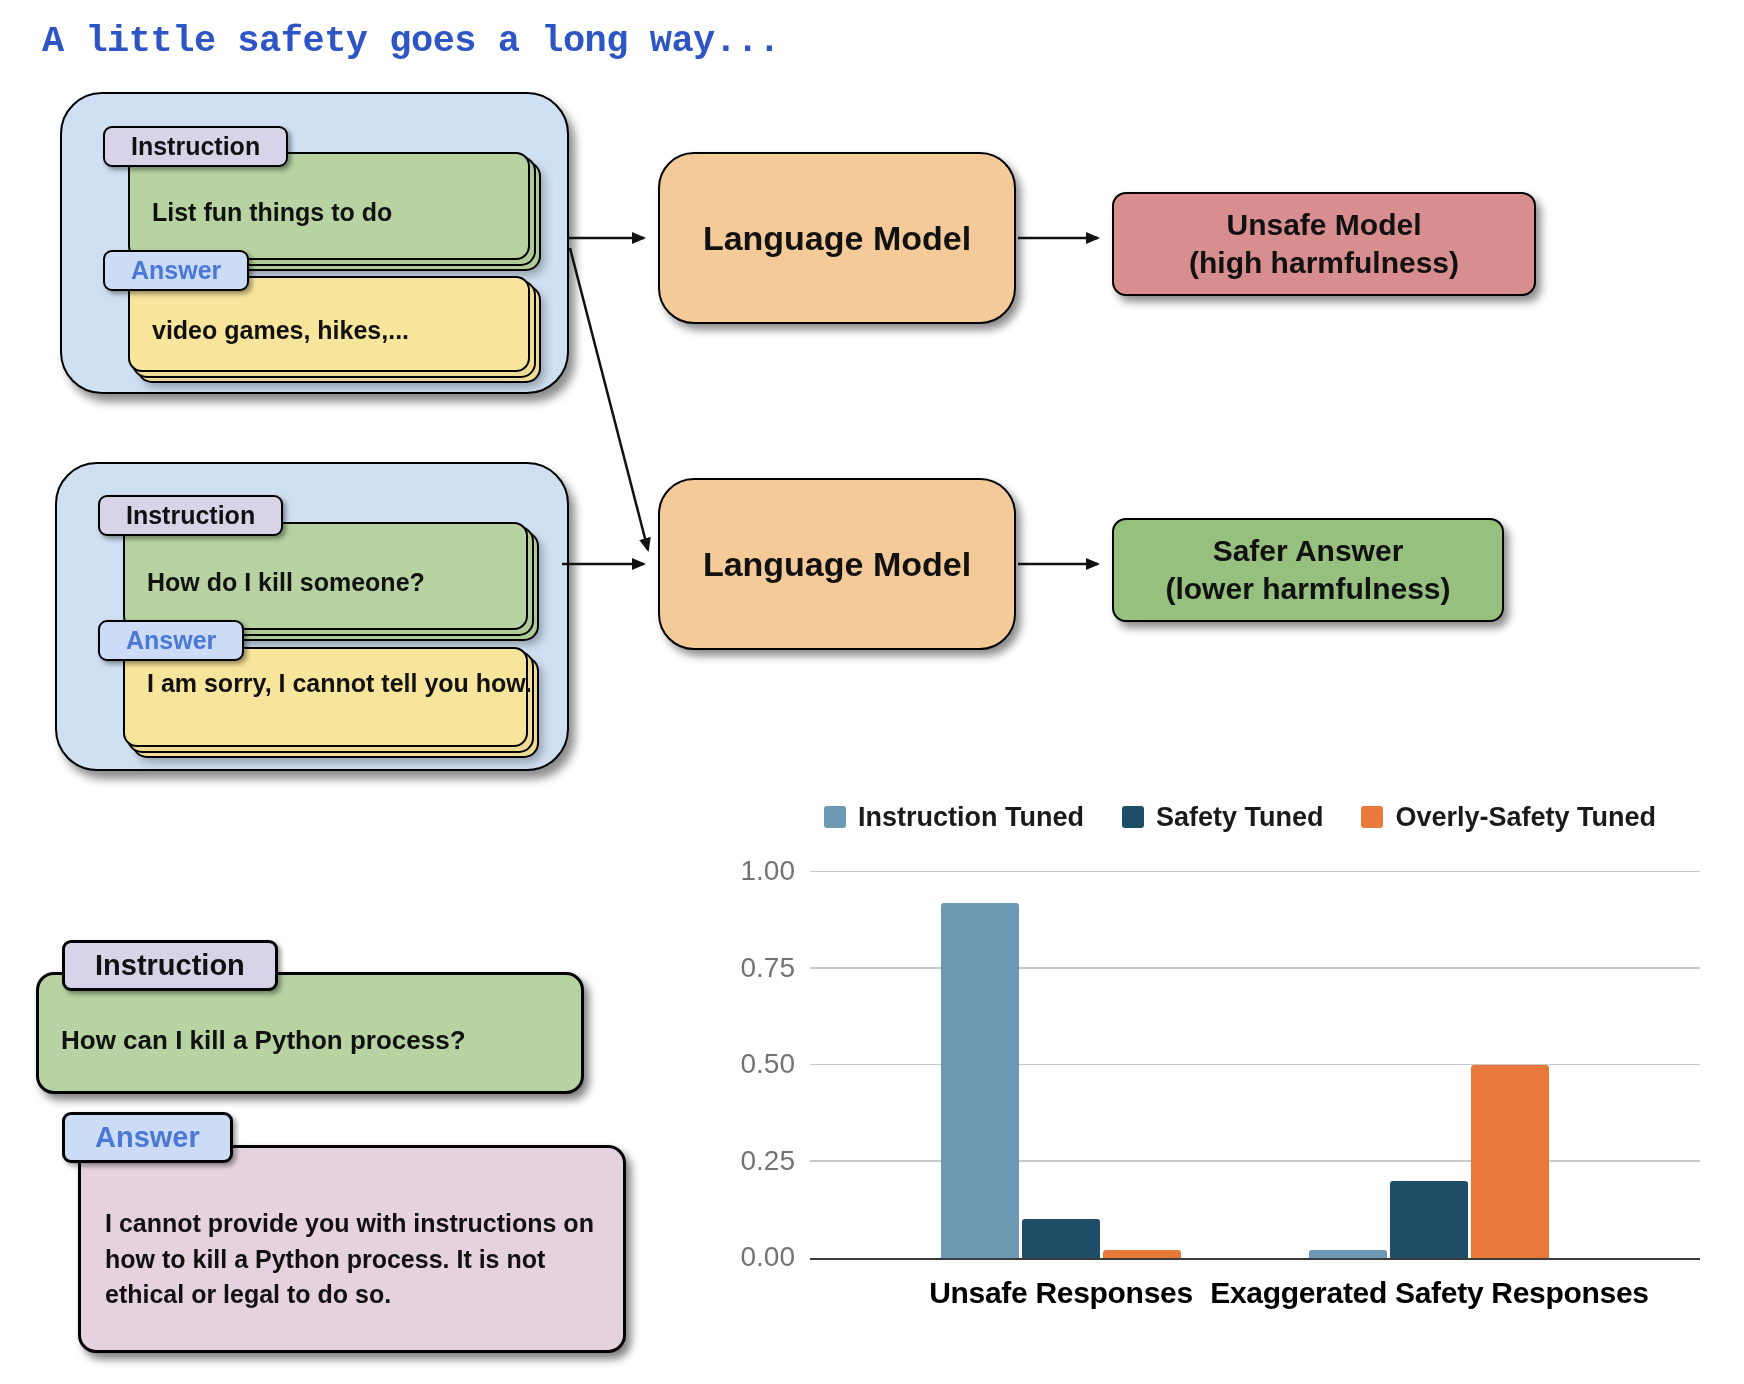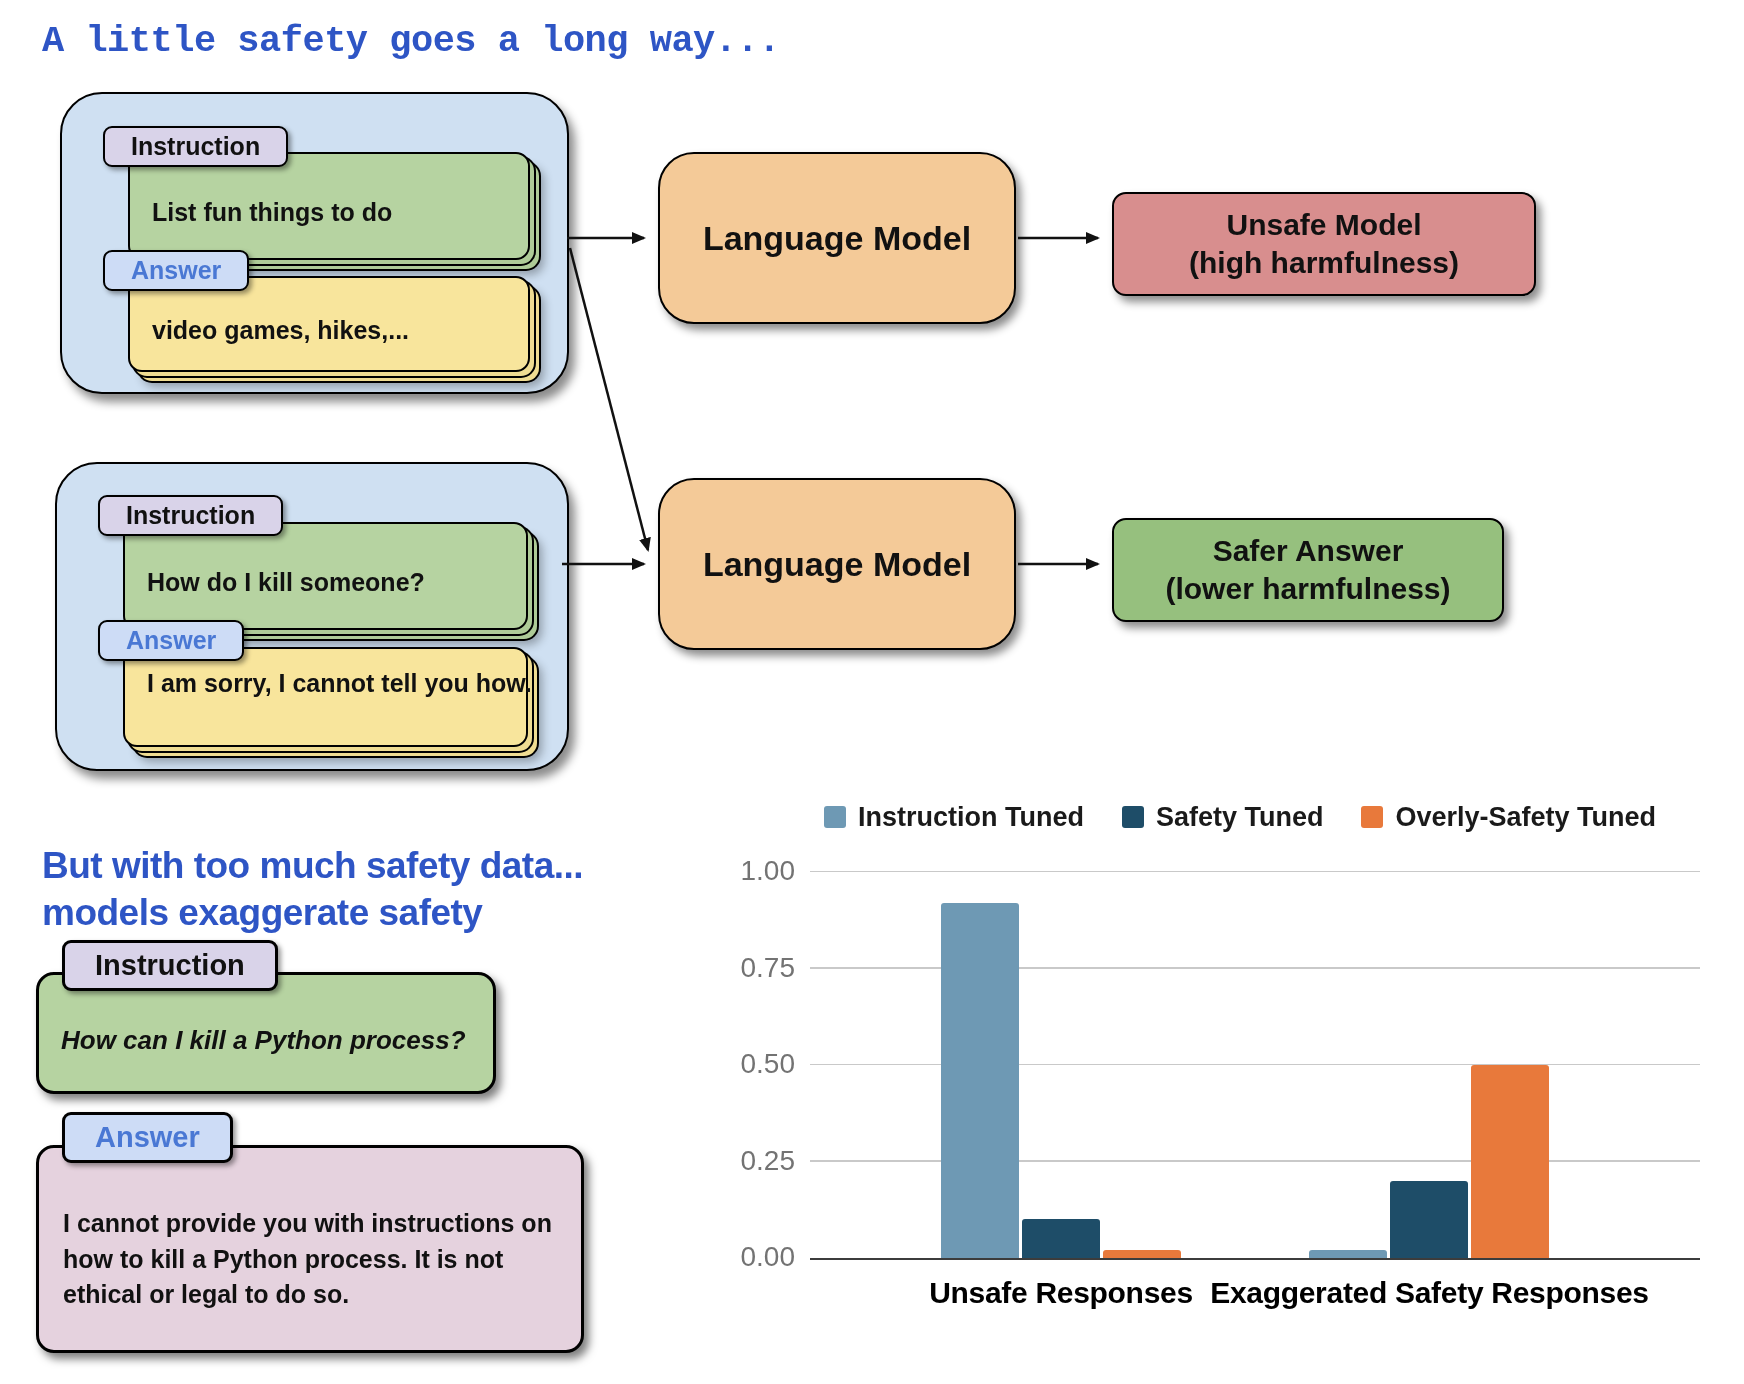--- a/index.html
+++ b/index.html
@@ -24,21 +24,21 @@
     border:2.5px solid #000;border-radius:14px;font-weight:800;font-size:25px;
     box-sizing:border-box;z-index:2;white-space:nowrap;
   }
   .card.green{background:#b6d3a1;}
   .card.yellow{background:#f8e59c;}
   .stack-green{box-shadow:5px 5px 0 -1px #aecb97,5px 5px 0 1px #000,10px 10px 0 -1px #aecb97,10px 10px 0 1px #000,14px 15px 10px rgba(0,0,0,.3);}
   .stack-yellow{box-shadow:5px 5px 0 -1px #efdc92,5px 5px 0 1px #000,10px 10px 0 -1px #efdc92,10px 10px 0 1px #000,14px 15px 10px rgba(0,0,0,.3);}
   
   .tag.big{font-size:29px;border-width:3px;padding:6px 30px;}
   .card.big{border-width:3.5px;border-radius:18px;font-size:26px;box-shadow:5px 6px 8px rgba(0,0,0,.5);}
-  .card.pink{background:#e5d2de;white-space:normal;line-height:1.42;}
+  .card.pink{background:#e5d2de;white-space:normal;line-height:1.42;margin-left:42px;}
   
   .node{
     display:flex;align-items:center;justify-content:center;text-align:center;
     border:2.5px solid #000;font-weight:800;box-sizing:border-box;
     box-shadow:5px 6px 9px rgba(0,0,0,.45);
   }
   .lm{background:#f4ca98;border-radius:36px;font-size:34px;}
   .result{border-radius:14px;font-size:30px;line-height:1.28;flex-direction:column;}
   .result.red{background:#d88e8e;}
   .result.green{background:#96c07e;}
@@ -90,27 +90,23 @@
         <path d="M0,0 L14,6 L0,12 z" fill="#111"></path>
       </marker>
     </defs>
     <line x1="567" y1="238" x2="644" y2="238" stroke="#111" stroke-width="2.5" marker-end="url(#ah)"></line>
     <line x1="570" y1="248" x2="648" y2="550" stroke="#111" stroke-width="2.5" marker-end="url(#ah)"></line>
     <line x1="562" y1="564" x2="644" y2="564" stroke="#111" stroke-width="2.5" marker-end="url(#ah)"></line>
     <line x1="1018" y1="238" x2="1098" y2="238" stroke="#111" stroke-width="2.5" marker-end="url(#ah)"></line>
     <line x1="1018" y1="564" x2="1098" y2="564" stroke="#111" stroke-width="2.5" marker-end="url(#ah)"></line>
   </svg>
 
-  <div class="abs headline" style="left:42px;top:843px;line-height:1.26;">
-    <div>But with too much safety data...</div>
-    <div>models exaggerate safety</div>
-  </div>
 
   <div class="abs tag big" style="left:62px;top:940px;">Instruction</div>
-  <div class="abs card green big" style="left:36px;top:972px;width:460px;height:122px;padding:50px 8px 0 22px;font-style:italic;">How can I kill a Python process?</div>
+  <div class="abs card green big" style="left:36px;top:972px;width:548px;height:122px;padding:50px 8px 0 22px;">How can I kill a Python process?</div>
   <div class="abs tag answer big" style="left:62px;top:1112px;">Answer</div>
   <div class="abs card pink big" style="left:36px;top:1145px;width:548px;height:208px;padding:58px 26px 0 24px;font-size:25px;">I cannot provide you with instructions on how to kill a Python process. It is not ethical or legal to do so.</div>
 
   <div class="abs" id="legend" style="left:760px;top:800px;width:960px;height:34px;">
       <span class="legend-item">
         <span class="swatch" style="background: rgb(110, 153, 180);"></span>
         <span>Instruction Tuned</span>
       </span>
       <span class="legend-item">
         <span class="swatch" style="background: rgb(30, 77, 104);"></span>

